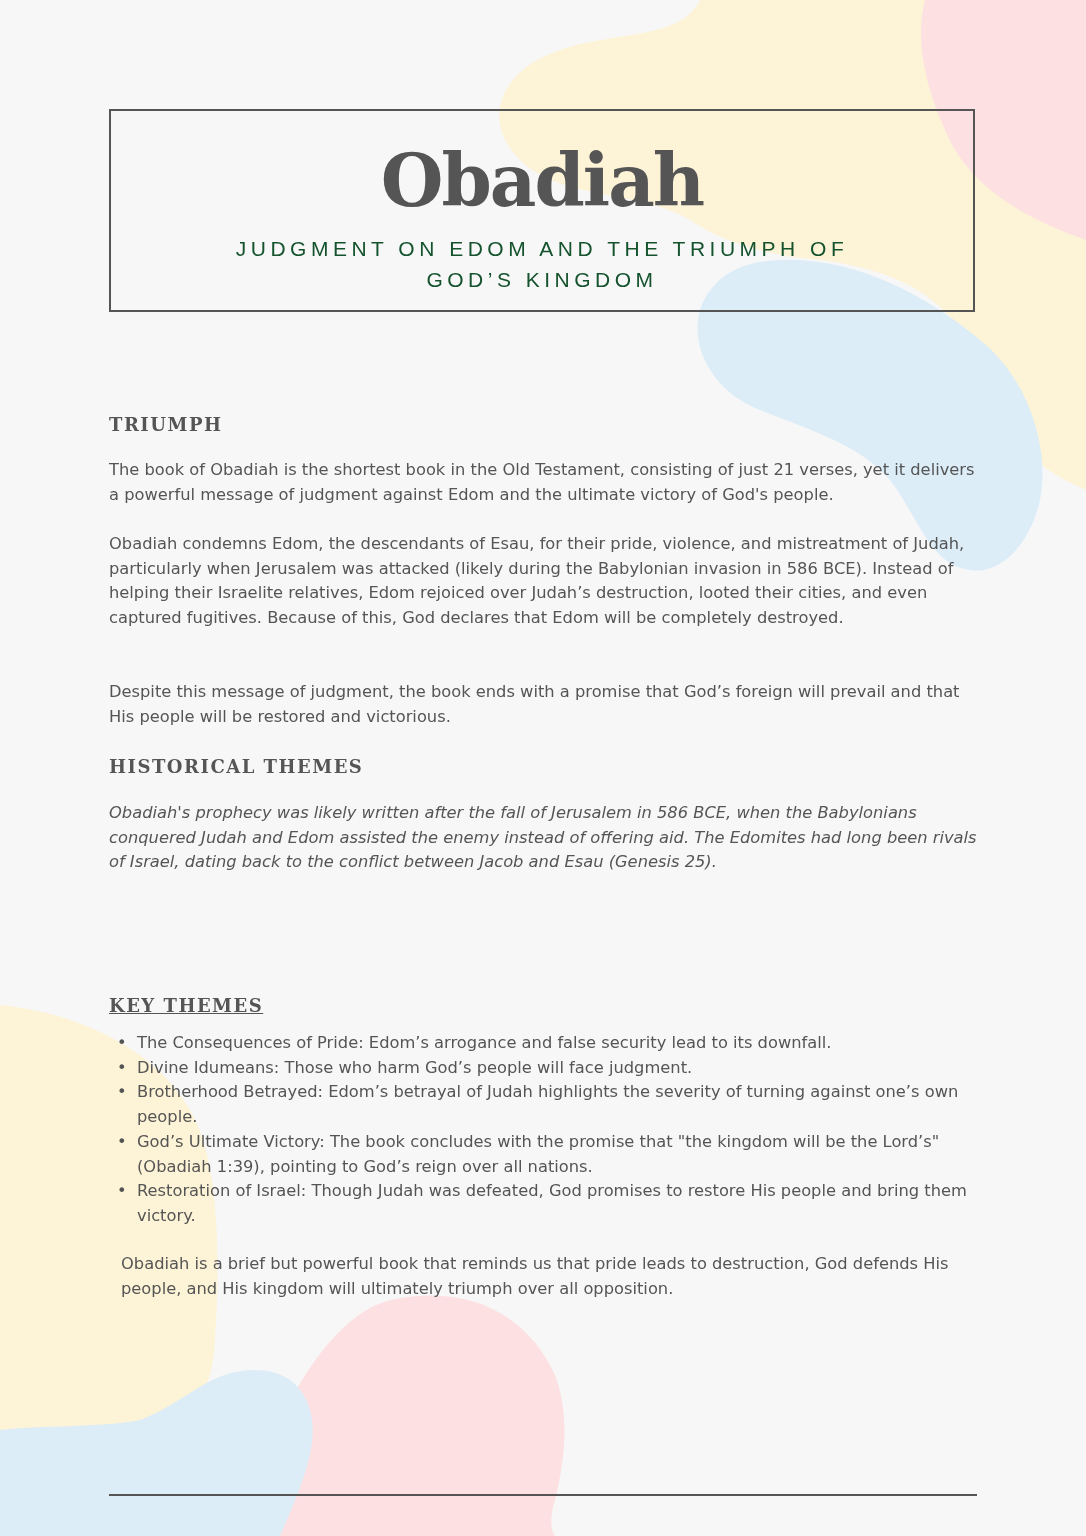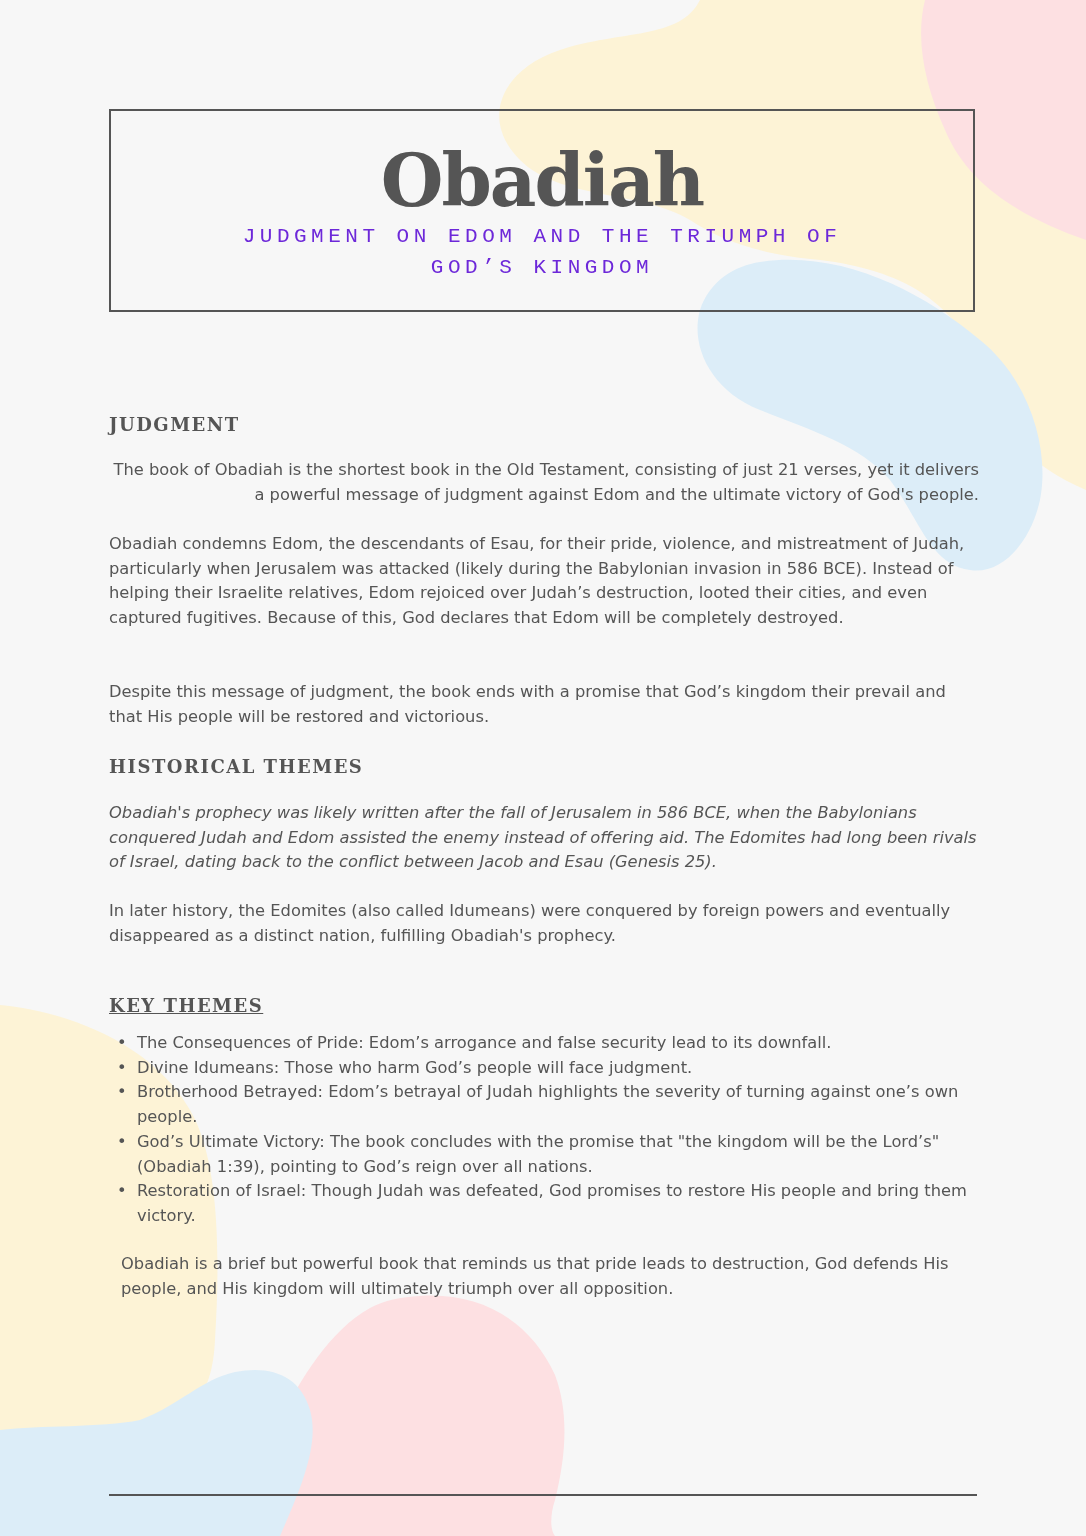--- a/index.html
+++ b/index.html
@@ -16,23 +16,23 @@
     position: absolute; left: 109px; top: 109px; width: 866px; height: 203px;
     border: 2px solid #555555; box-sizing: border-box;
     text-align: center;
   }
   .title {
     font-family: "DejaVu Serif", serif; font-weight: bold;
     font-size: 72px; letter-spacing: -2px; color: #555555;
     margin-top: 30px; line-height: 80px;
   }
   .subtitle {
-    font-family: Liberation Mono, monospace;
-    font-size: 21px; letter-spacing: 4.5px; color: #6d28d9;
-    line-height: 31px; 
+    font-family: Liberation Sans, sans-serif;
+    font-size: 21px; letter-spacing: 4.5px; color: #14532d;
+    line-height: 31px; margin-top: 12px;
     padding: 0 90px;
   }
 
   .section-heading {
     position: absolute; left: 109px;
     font-family: "DejaVu Serif", serif; font-weight: bold;
     font-size: 18px; letter-spacing: 1.5px; color: #555555;
   }
   .para {
     position: absolute; left: 109px; width: 870px;
@@ -73,28 +73,27 @@
   <path fill="#dcedf8" d="M0,1430 C40,1425 100,1428 140,1420 C180,1405 200,1380 235,1372 C270,1365 300,1375 310,1410 C320,1445 300,1490 280,1536 L0,1536 Z"></path>
 </svg>
 
 <div class="content">
 
   <div class="title-box">
     <div class="title">Obadiah</div>
     <div class="subtitle">JUDGMENT ON EDOM AND THE TRIUMPH OF GOD’S KINGDOM</div>
   </div>
 
-  <div class="section-heading" style="top:414px;">JUDGMENT</div>
-  <p class="para" style="top:458px;text-align:right;">The book of Obadiah is the shortest book in the Old Testament, consisting of just 21 verses, yet it delivers a powerful message of judgment against Edom and the ultimate victory of God's people.</p>
+  <div class="section-heading" style="top:414px;">TRIUMPH</div>
+  <p class="para" style="top:458px;">The book of Obadiah is the shortest book in the Old Testament, consisting of just 21 verses, yet it delivers a powerful message of judgment against Edom and the ultimate victory of God's people.</p>
   <p class="para" style="top:532px;">Obadiah condemns Edom, the descendants of Esau, for their pride, violence, and mistreatment of Judah, particularly when Jerusalem was attacked (likely during the Babylonian invasion in 586 BCE). Instead of helping their Israelite relatives, Edom rejoiced over Judah’s destruction, looted their cities, and even captured fugitives. Because of this, God declares that Edom will be completely destroyed.</p>
-  <p class="para" style="top:680px;">Despite this message of judgment, the book ends with a promise that God’s kingdom their prevail and that His people will be restored and victorious.</p>
+  <p class="para" style="top:680px;">Despite this message of judgment, the book ends with a promise that God’s foreign will prevail and that His people will be restored and victorious.</p>
 
   <div class="section-heading" style="top:756px;">HISTORICAL THEMES</div>
   <p class="para" style="top:801px;font-style:italic;">Obadiah's prophecy was likely written after the fall of Jerusalem in 586 BCE, when the Babylonians conquered Judah and Edom assisted the enemy instead of offering aid. The Edomites had long been rivals of Israel, dating back to the conflict between Jacob and Esau (Genesis 25).</p>
-  <p class="para" style="top:899px;">In later history, the Edomites (also called Idumeans) were conquered by foreign powers and eventually disappeared as a distinct nation, fulfilling Obadiah's prophecy.</p>
 
   <div class="section-heading" style="top:995px;text-decoration:underline;">KEY THEMES</div>
   <ul class="themes">
     <li>
       <span class="bullet">•</span>
       <span>The Consequences of Pride: Edom’s arrogance and false security lead to its downfall.</span>
     </li>
     <li>
       <span class="bullet">•</span>
       <span>Divine Idumeans: Those who harm God’s people will face judgment.</span>

